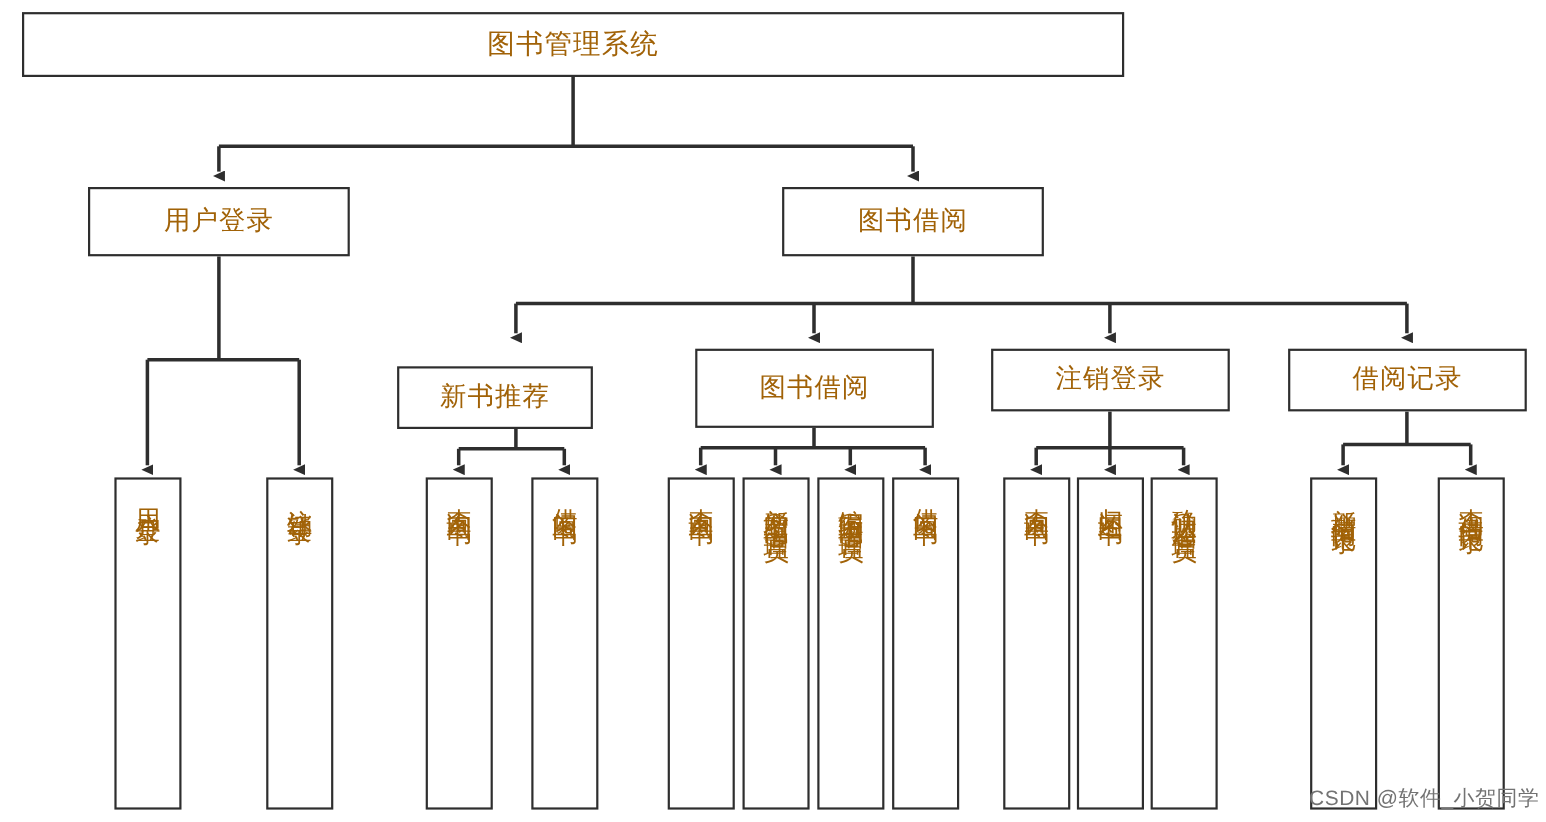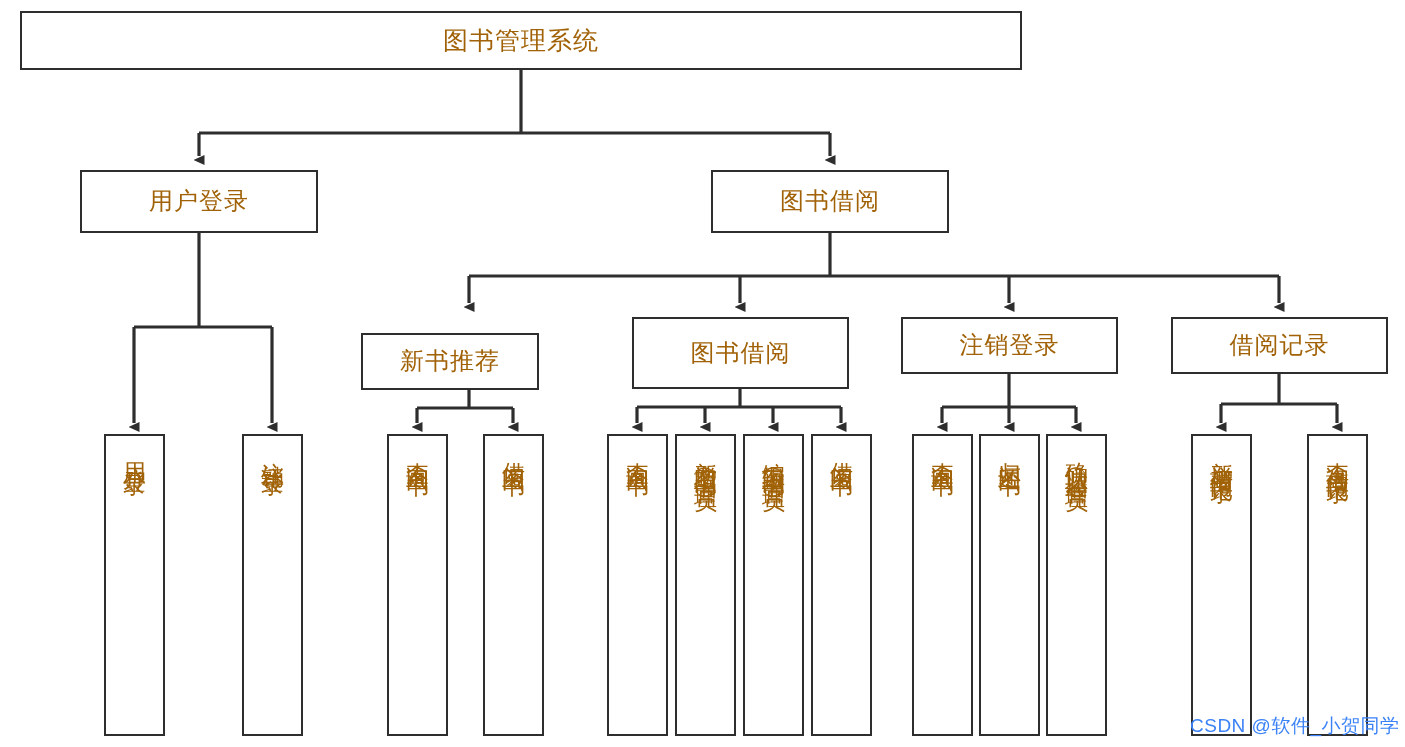--- a/index.html
+++ b/index.html
@@ -57,21 +57,21 @@
   }
   .node.leaf .lbl {
     writing-mode: vertical-rl;
     text-orientation: upright;
     font-size: 23px;
     letter-spacing: 4px;
     line-height: 1;
   }
   .watermark {
     position: absolute;
-    color: #3b82f6;
+    color: #737373;
     font-size: 19px;
     white-space: nowrap;
     z-index: 3;
     letter-spacing: 0.5px;
   }
 </style>
 </head>
 <body>
 
 <div id="canvas">

